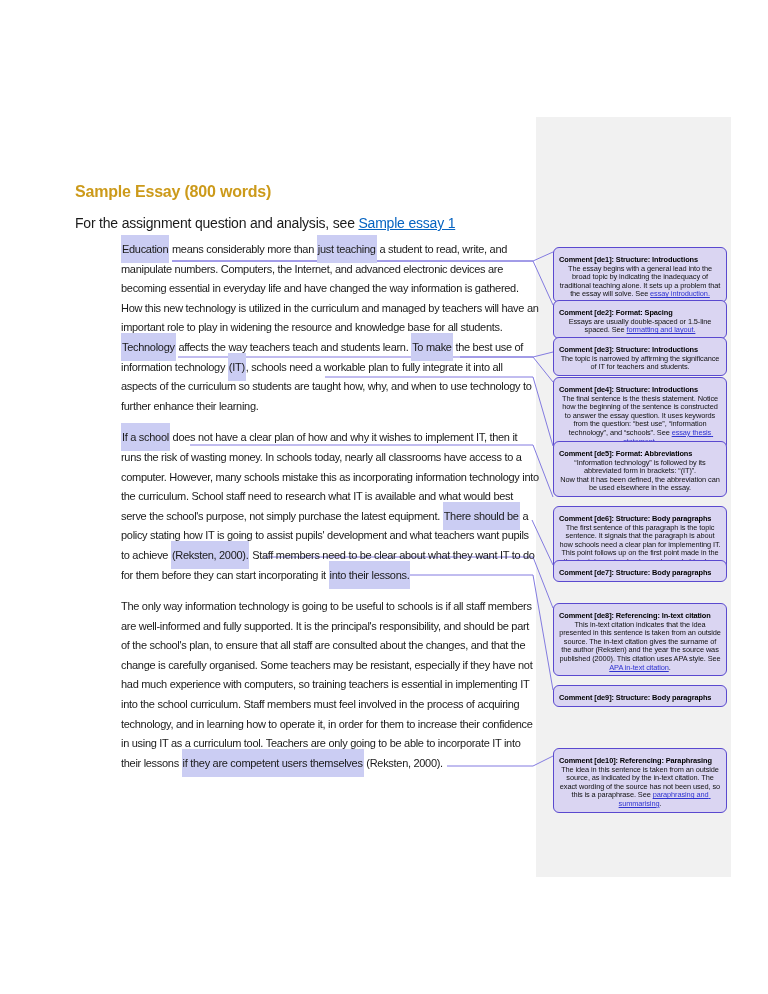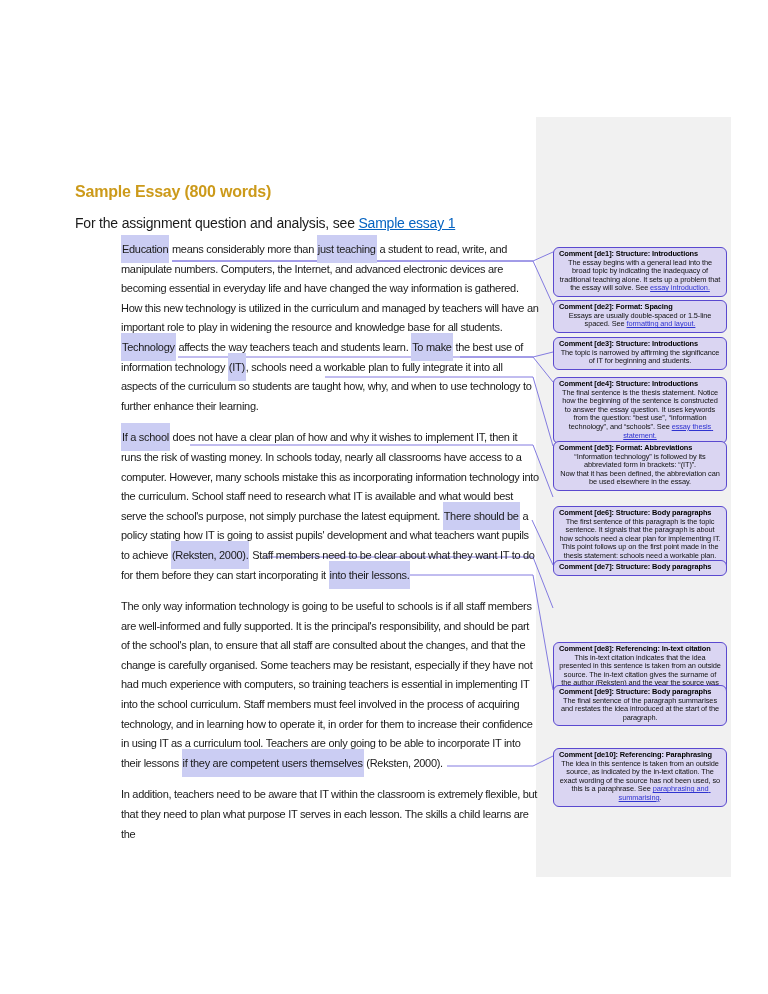--- a/index.html
+++ b/index.html
@@ -29,21 +29,21 @@
   }
   #essay-body p{margin:0 0 12px 0;}
   #essay-body mark{
     background:var(--highlight,#CBCDF3);color:inherit;padding:8px 1px;
   }
   #comments-column{position:absolute;left:0;top:0;z-index:2;}
   .comment-box{
     position:absolute;left:553px;width:174px;box-sizing:border-box;
     background:var(--comment-fill,#DAD5F2);
     border:1.2px solid var(--comment-border,#5A49CF);
-    border-radius:6px;padding:2px 5px 3px 5px;
+    border-radius:6px;padding:8px 5px 3px 5px;
     font-size:7.4px;line-height:8.6px;color:#111;letter-spacing:-0.1px;
   }
   .comment-head{font-weight:bold;color:#000;}
   .comment-cat{font-weight:bold;color:#000;}
   .comment-body{white-space:pre-wrap;text-align:center;}
   .comment-body a{color:var(--comment-link,#2F33D0);text-decoration:underline;cursor:pointer;}
 </style>
 </head>
 <body>
 
@@ -60,57 +60,55 @@
       <polyline points="264,557 533,557 553,608" fill="none" stroke="#837BE0" stroke-width="1"></polyline>
       <polyline points="387,575 533,575 553,690" fill="none" stroke="#837BE0" stroke-width="1"></polyline>
       <polyline points="447,766 533,766 553,756" fill="none" stroke="#837BE0" stroke-width="1"></polyline>
     </svg>
   <h1 id="page-title">Sample Essay (800 words)</h1>
   <p id="subtitle"><span>For the assignment question and analysis, see </span><a>Sample essay 1</a></p>
   <div id="essay-body">
       <p><mark>Education</mark><span> means considerably more than </span><mark>just teaching</mark><span> a student to read, write, and manipulate numbers. Computers, the Internet, and advanced electronic devices are becoming essential in everyday life and have changed the way information is gathered. How this new technology is utilized in the curriculum and managed by teachers will have an important role to play in widening the resource and knowledge base for all students. </span><mark>Technology</mark><span> affects the way teachers teach and students learn. </span><mark>To make</mark><span> the best use of information technology </span><mark>(IT)</mark><span>, schools need a workable plan to fully integrate it into all aspects of the curriculum so students are taught how, why, and when to use technology to further enhance their learning.</span></p>
       <p><mark>If a school</mark><span> does not have a clear plan of how and why it wishes to implement IT, then it runs the risk of wasting money. In schools today, nearly all classrooms have access to a computer. However, many schools mistake this as incorporating information technology into the curriculum. School staff need to research what IT is available and what would best serve the school's purpose, not simply purchase the latest equipment. </span><mark>There should be</mark><span> a policy stating how IT is going to assist pupils' development and what teachers want pupils to achieve </span><mark>(Reksten, 2000).</mark><span> Staff members need to be clear about what they want IT to do for them before they can start incorporating it </span><mark>into their lessons.</mark></p>
       <p><span>The only way information technology is going to be useful to schools is if all staff members are well-informed and fully supported. It is the principal's responsibility, and should be part of the school's plan, to ensure that all staff are consulted about the changes, and that the change is carefully organised. Some teachers may be resistant, especially if they have not had much experience with computers, so training teachers is essential in implementing IT into the school curriculum. Staff members must feel involved in the process of acquiring technology, and in learning how to operate it, in order for them to increase their confidence in using IT as a curriculum tool. Teachers are only going to be able to incorporate IT into their lessons </span><mark>if they are competent users themselves</mark><span> (Reksten, 2000).</span></p>
-      <p><span>In addition, teachers need to be aware that IT within the classroom is extremely flexible, but that they need to plan what purpose IT serves in each lesson. The skills a child learns are the</span></p>
     </div>
   <div id="comments-column">
       <div class="comment-box" style="top: 247px;">
         <div><span class="comment-head">Comment [de1]: </span><span class="comment-cat">Structure: Introductions</span></div>
         <div class="comment-body"><span>The essay begins with a general lead into the broad topic by indicating the inadequacy of traditional teaching alone. It sets up a problem that the essay will solve. See </span><a>essay introduction.</a></div>
       </div>
       <div class="comment-box" style="top: 300px;">
         <div><span class="comment-head">Comment [de2]: </span><span class="comment-cat">Format: Spacing</span></div>
         <div class="comment-body"><span>Essays are usually double-spaced or 1.5-line spaced. See </span><a>formatting and layout.</a></div>
       </div>
       <div class="comment-box" style="top: 337px;">
         <div><span class="comment-head">Comment [de3]: </span><span class="comment-cat">Structure: Introductions</span></div>
-        <div class="comment-body"><span>The topic is narrowed by affirming the significance of IT for beginning and students.</span></div>
+        <div class="comment-body"><span>The topic is narrowed by affirming the significance of IT for teachers and students.</span></div>
       </div>
       <div class="comment-box" style="top: 377px;">
         <div><span class="comment-head">Comment [de4]: </span><span class="comment-cat">Structure: Introductions</span></div>
         <div class="comment-body"><span>The final sentence is the thesis statement. Notice how the beginning of the sentence is constructed to answer the essay question. It uses keywords from the question: “best use”, “information technology”, and “schools”. See </span><a>essay thesis statement.</a></div>
       </div>
       <div class="comment-box" style="top: 441px;">
         <div><span class="comment-head">Comment [de5]: </span><span class="comment-cat">Format: Abbreviations</span></div>
         <div class="comment-body"><span>“Information technology” is followed by its abbreviated form in brackets: “(IT)”.
 Now that it has been defined, the abbreviation can be used elsewhere in the essay.</span></div>
       </div>
       <div class="comment-box" style="top: 506px;">
         <div><span class="comment-head">Comment [de6]: </span><span class="comment-cat">Structure: Body paragraphs</span></div>
         <div class="comment-body"><span>The first sentence of this paragraph is the topic sentence. It signals that the paragraph is about how schools need a clear plan for implementing IT. This point follows up on the first point made in the thesis statement: schools need a workable plan. See </span><a>essay body development</a><span>.</span></div>
       </div>
       <div class="comment-box" style="top: 560px;">
         <div><span class="comment-head">Comment [de7]: </span><span class="comment-cat">Structure: Body paragraphs</span></div>
       </div>
-      <div class="comment-box" style="top: 603px; margin-top: 39px;">
+      <div class="comment-box" style="top: 603px;">
         <div><span class="comment-head">Comment [de8]: </span><span class="comment-cat">Referencing: In-text citation</span></div>
         <div class="comment-body"><span>This in-text citation indicates that the idea presented in this sentence is taken from an outside source. The in-text citation gives the surname of the author (Reksten) and the year the source was published (2000). This citation uses APA style. See </span><a>APA in-text citation</a><span>.</span></div>
       </div>
       <div class="comment-box" style="top: 685px;">
         <div><span class="comment-head">Comment [de9]: </span><span class="comment-cat">Structure: Body paragraphs</span></div>
-        <div class="comment-body"><span>The final sentence of the paragraph summarises and restates the idea introduced at the start of the paragraph.</span></div>
       </div>
       <div class="comment-box" style="top: 748px;">
         <div><span class="comment-head">Comment [de10]: </span><span class="comment-cat">Referencing: Paraphrasing</span></div>
         <div class="comment-body"><span>The idea in this sentence is taken from an outside source, as indicated by the in-text citation. The exact wording of the source has not been used, so this is a paraphrase. See </span><a>paraphrasing and summarising</a><span>.</span></div>
       </div>
     </div>
 </div>
 
 </body></html>

